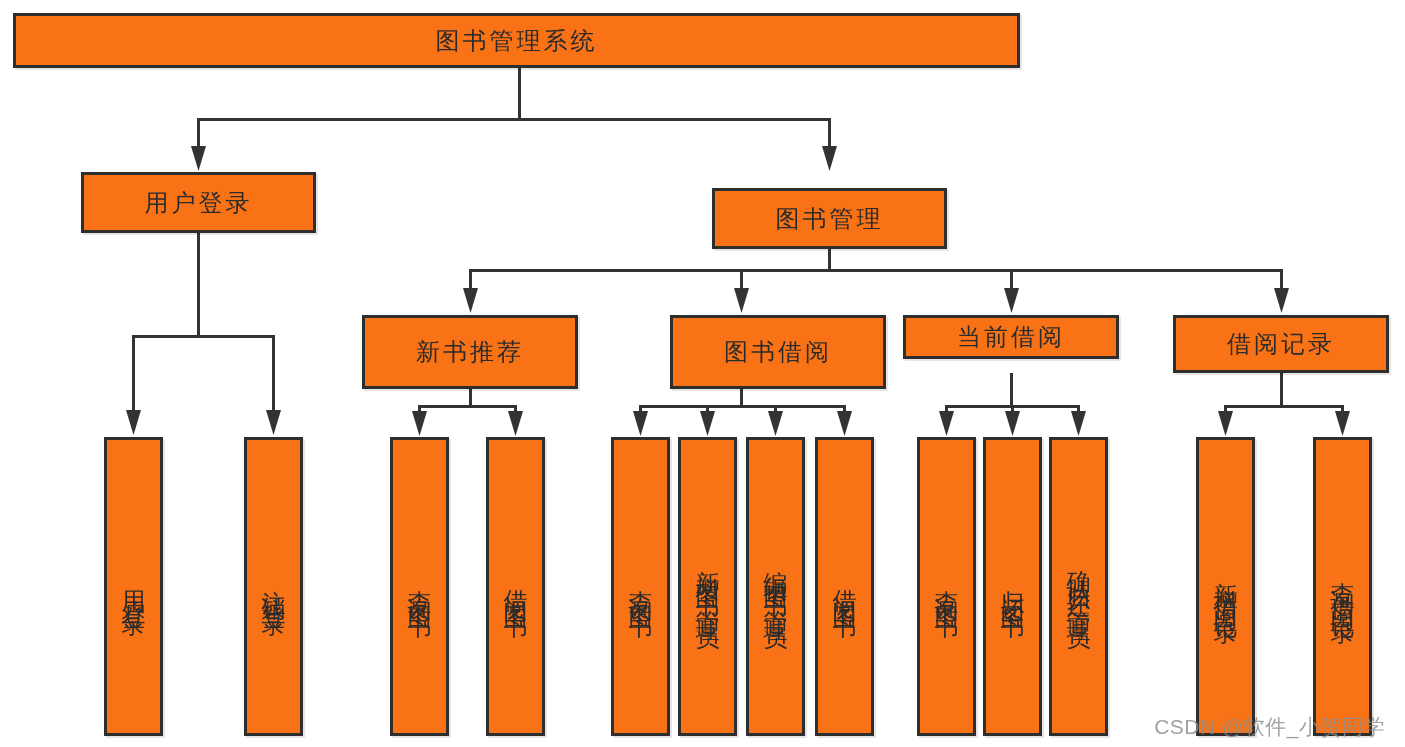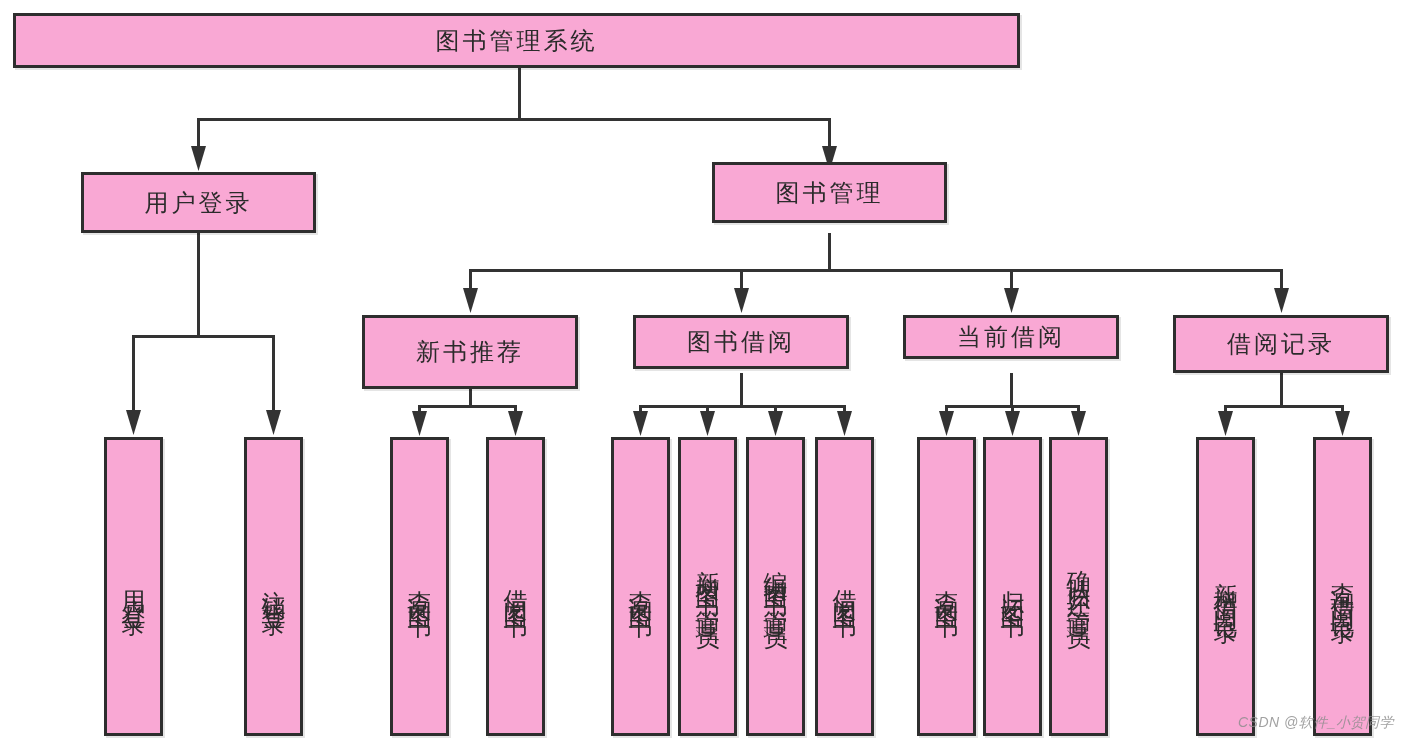--- a/index.html
+++ b/index.html
@@ -1,36 +1,36 @@
 <!DOCTYPE html>
 <html><head>
 <meta charset="utf-8">
 <style>
   html,body{margin:0;padding:0;background:#fff;}
   #canvas{
     position:relative;width:1405px;height:747px;background:#fff;overflow:hidden;
     font-family:"Liberation Sans",sans-serif;color:#2b2b2b;
   }
   .box{
-    position:absolute;box-sizing:border-box;background:#f9a8d4;
+    position:absolute;box-sizing:border-box;background:#f97316;
     border:3px solid #2e2e2e;display:flex;align-items:center;justify-content:center;
     box-shadow:2px 2px 0 rgba(0,0,0,0.10);
   }
   .hbox .lbl{font-size:24px;letter-spacing:3px;line-height:1;white-space:nowrap;}
   .vbox{top:437px;width:59px;height:299px;}
   .vbox .vlbl{
     writing-mode:vertical-rl;text-orientation:mixed;
     font-size:24px;letter-spacing:8px;line-height:1;white-space:nowrap;
   }
   #connectors{position:absolute;left:0;top:0;pointer-events:none;}
   #connectors path{stroke:#333;stroke-width:3;fill:none;}
   #connectors polygon{fill:#333;stroke:none;}
   #watermark{
-    position:absolute;top:714px;right:11px;font-size:14px;line-height:1.2;
-    color:rgba(140,140,140,0.82);z-index:10;white-space:nowrap;letter-spacing:0.5px;font-style:italic;
+    position:absolute;top:714px;right:20px;font-size:21px;line-height:1.2;
+    color:rgba(140,140,140,0.82);z-index:10;white-space:nowrap;letter-spacing:0.5px;
   }
 </style>
 </head>
 <body>
 
 <div id="canvas">
 
   <svg id="connectors" width="1405" height="747">
     <g>
       <path d="M519.5 68 V119.5 M197 119.5 H831 M198.5 119.5 V147 M829.5 119.5 V147"></path>
@@ -74,28 +74,28 @@
     </g>
   </svg>
 
   <div class="box hbox" style="left:13px;top:13px;width:1007px;height:55px">
     <span class="lbl">图书管理系统</span>
   </div>
 
   <div class="box hbox" style="left:81px;top:172px;width:235px;height:61px">
     <span class="lbl">用户登录</span>
   </div>
-  <div class="box hbox" style="left:712px;top:162px;width:235px;height:61px">
+  <div class="box hbox" style="left:712px;top:188px;width:235px;height:61px">
     <span class="lbl">图书管理</span>
   </div>
 
   <div class="box hbox" style="left:362px;top:315px;width:216px;height:74px">
     <span class="lbl">新书推荐</span>
   </div>
-  <div class="box hbox" style="left:633px;top:315px;width:216px;height:54px">
+  <div class="box hbox" style="left:670px;top:315px;width:216px;height:74px">
     <span class="lbl">图书借阅</span>
   </div>
   <div class="box hbox" style="left:903px;top:315px;width:216px;height:44px">
     <span class="lbl">当前借阅</span>
   </div>
   <div class="box hbox" style="left:1173px;top:315px;width:216px;height:58px">
     <span class="lbl">借阅记录</span>
   </div>
 
   <div class="box vbox" style="left:104px">

